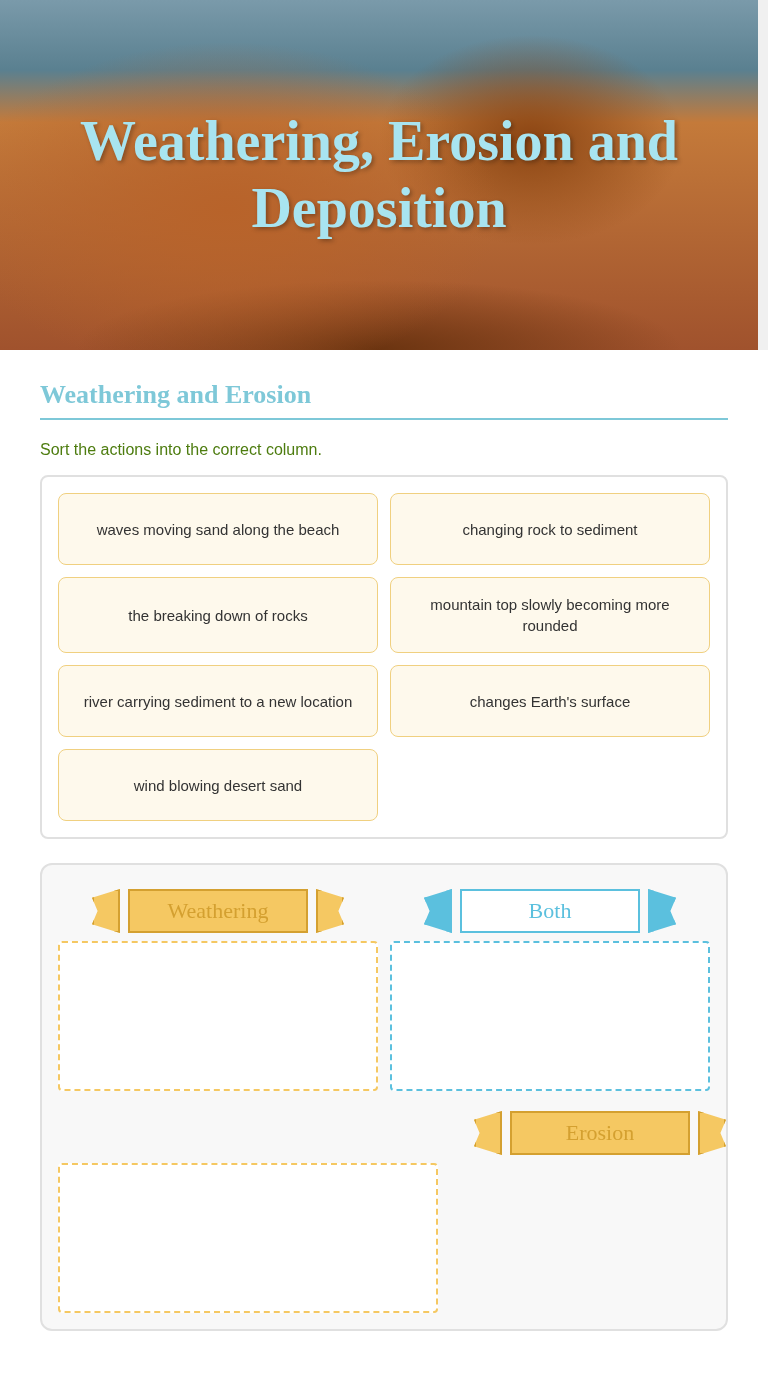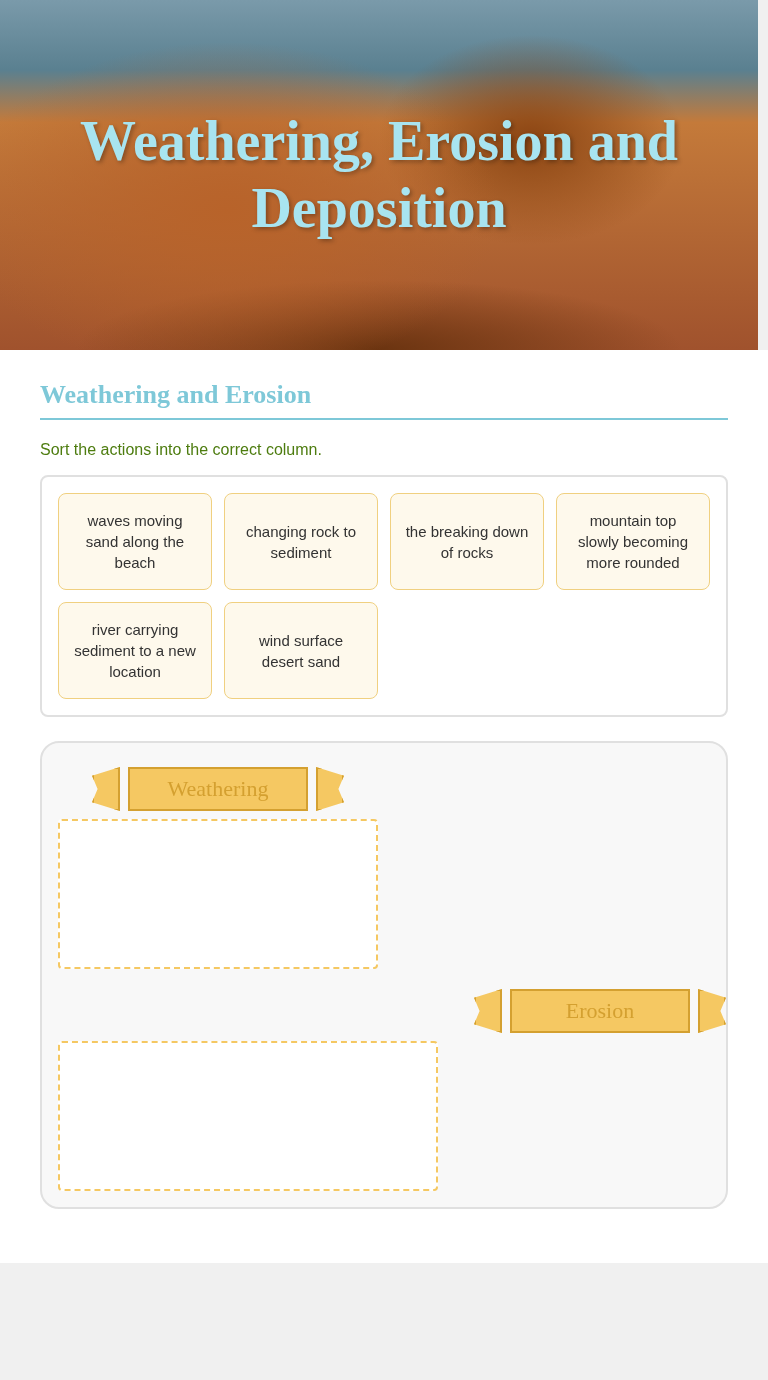--- a/index.html
+++ b/index.html
@@ -65,21 +65,21 @@
       color: #4d7c0f;
       margin: 16px 0;
     }
 
     
     .card-grid {
       border: 2px solid #e0e0e0;
       border-radius: 8px;
       padding: 16px;
       display: grid;
-      grid-template-columns: 1fr 1fr 1fr 1fr;
+      grid-template-columns: 1fr 1fr;
       gap: 12px;
       margin-bottom: 24px;
       background: white;
     }
 
     .sort-card {
       background: #fef9ec;
       border: 1px solid #f0d080;
       border-radius: 8px;
       padding: 16px 12px;
@@ -90,21 +90,21 @@
       cursor: grab;
       min-height: 72px;
       display: flex;
       align-items: center;
       justify-content: center;
     }
 
     
     .drop-section {
       border: 2px solid #e0e0e0;
-      border-radius: 19px;
+      border-radius: 12px;
       padding: 16px;
       background: #f8f8f8;
       margin-bottom: 24px;
     }
 
     .drop-zones-top {
       display: grid;
       grid-template-columns: 1fr 1fr;
       gap: 12px;
       margin-bottom: 12px;
@@ -244,21 +244,24 @@
     </div>
 
     <div class="sort-card">
       <span>mountain top slowly becoming more rounded</span>
     </div>
     <div class="sort-card">
       <span>river carrying sediment to a new location</span>
     </div>
 
     <div class="sort-card">
-      <span>wind surface desert sand</span>
+      <span>changes Earth's surface</span>
+    </div>
+    <div class="sort-card">
+      <span>wind blowing desert sand</span>
     </div>
 
   </div>
 
   <div class="drop-section">
 
     <div class="drop-zones-top">
 
       <div class="drop-zone-wrapper">
         <div class="ribbon-container">
@@ -266,20 +269,32 @@
             <div class="ribbon-left-tail"></div>
             <div class="ribbon-main">
               <span class="ribbon-label">Weathering</span>
             </div>
             <div class="ribbon-right-tail"></div>
           </div>
         </div>
         <div class="drop-zone"></div>
       </div>
 
+      <div class="drop-zone-wrapper">
+        <div class="ribbon-container">
+          <div class="ribbon blue">
+            <div class="ribbon-left-tail"></div>
+            <div class="ribbon-main">
+              <span class="ribbon-label">Both</span>
+            </div>
+            <div class="ribbon-right-tail"></div>
+          </div>
+        </div>
+        <div class="drop-zone blue"></div>
+      </div>
 
     </div>
 
     <div class="drop-zone-bottom">
       <div class="ribbon-container">
         <div class="ribbon">
           <div class="ribbon-left-tail"></div>
           <div class="ribbon-main">
             <span class="ribbon-label">Erosion</span>
           </div>

